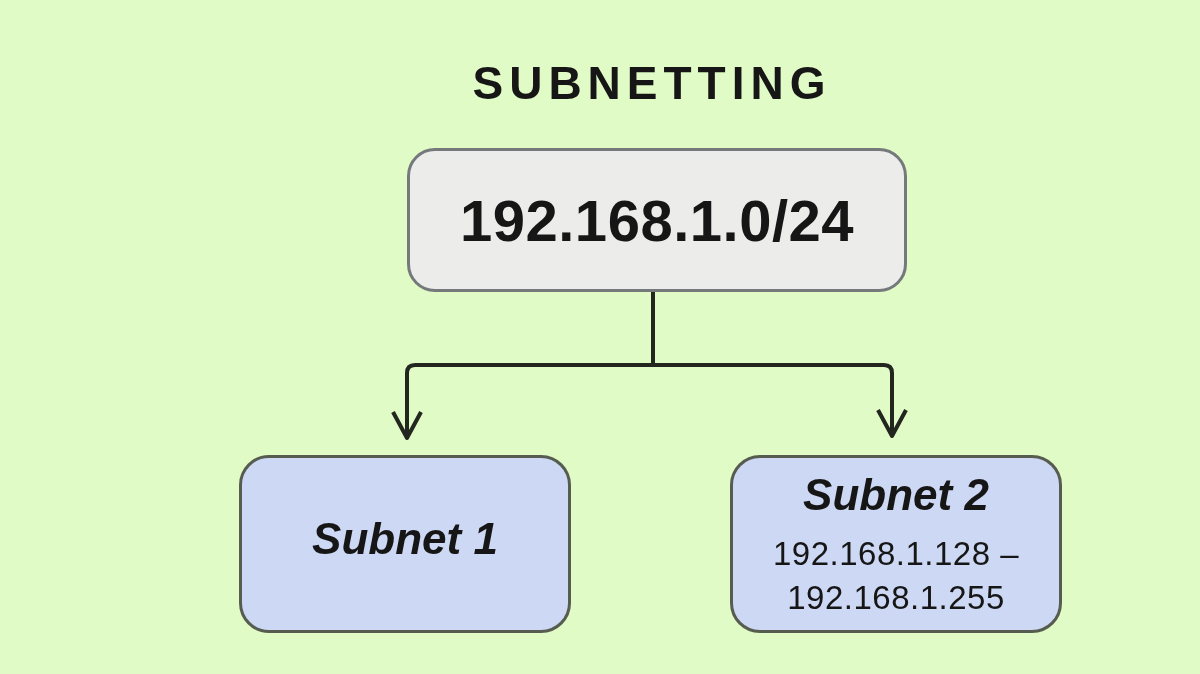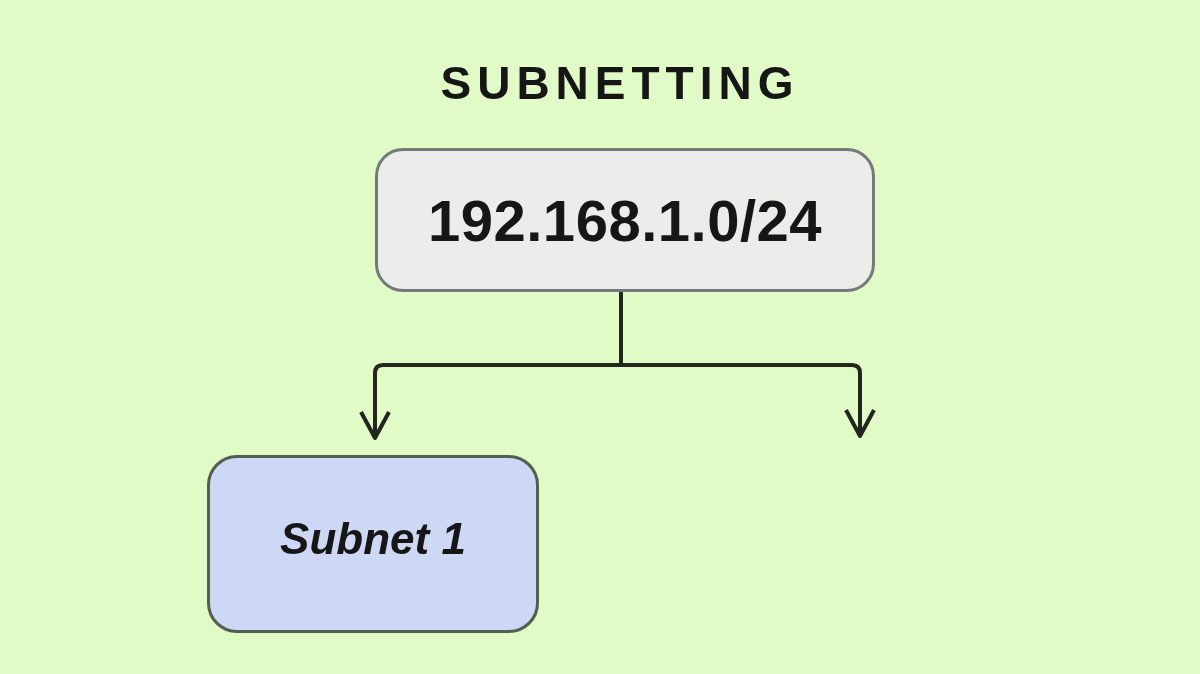--- a/index.html
+++ b/index.html
@@ -13,21 +13,21 @@
   }
   * { margin: 0; padding: 0; box-sizing: border-box; }
   html, body { width: 1200px; height: 674px; }
   body {
     background: var(--background);
     font-family: "Liberation Sans", "DejaVu Sans", sans-serif;
     color: var(--text);
     position: relative;
     overflow: hidden;
   }
-  .stage { position: absolute; inset: 0; width: 1068px; height: 674px; }
+  .stage { position: absolute; inset: 0; width: 1068px; height: 674px; margin-left: 32px; }
 
   .diagram-title {
     position: absolute;
     top: 56px; left: 0; width: 1240px;
     text-align: center;
     font-size: 46px;
     font-weight: 700;
     letter-spacing: 6px;
     color: var(--text);
   }
@@ -103,14 +103,19 @@
     <path d="M621 292 L621 365"></path>
     <path d="M375 436 L375 373 Q375 365 383 365 L852 365 Q860 365 860 373 L860 434"></path>
     <path d="M361 412 L375 438 L389 412"></path>
     <path d="M846 410 L860 436 L874 410"></path>
   </svg>
 
   <div class="subnet-box left">
     <div class="subnet-name">Subnet 1</div>
   </div>
 
+  <div class="subnet-box right">
+    <div class="subnet-name">Subnet 2</div>
+    <div class="subnet-range">192.168.1.128 –</div>
+    <div class="subnet-range">192.168.1.255</div>
+  </div>
 
 </div>
 
 </body></html>

